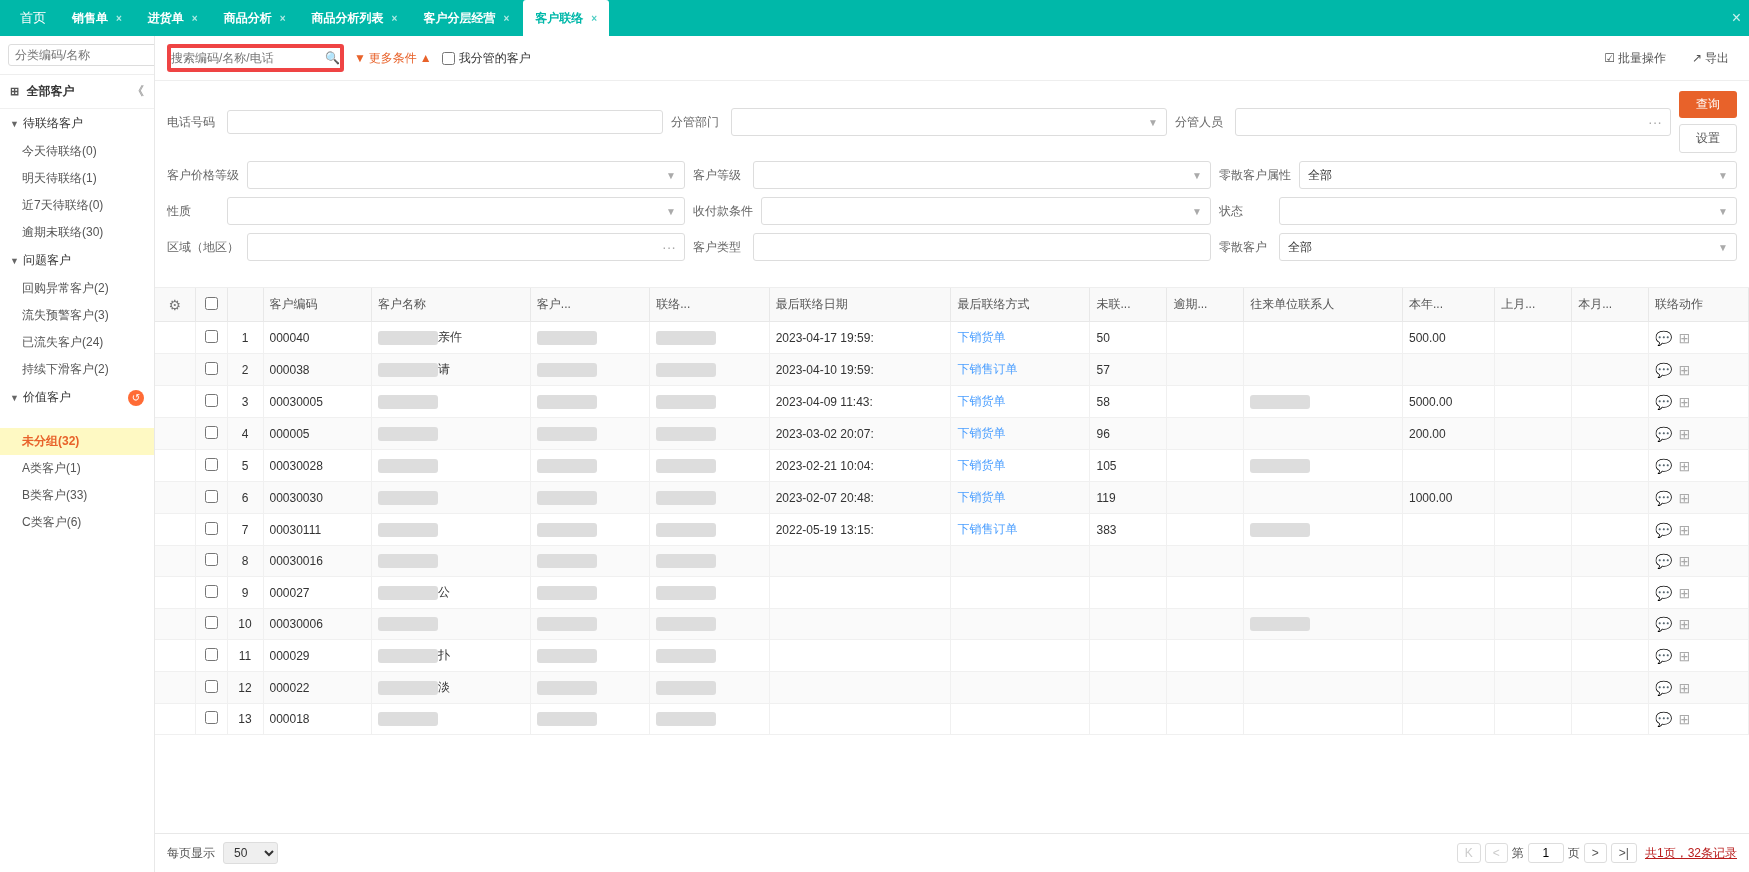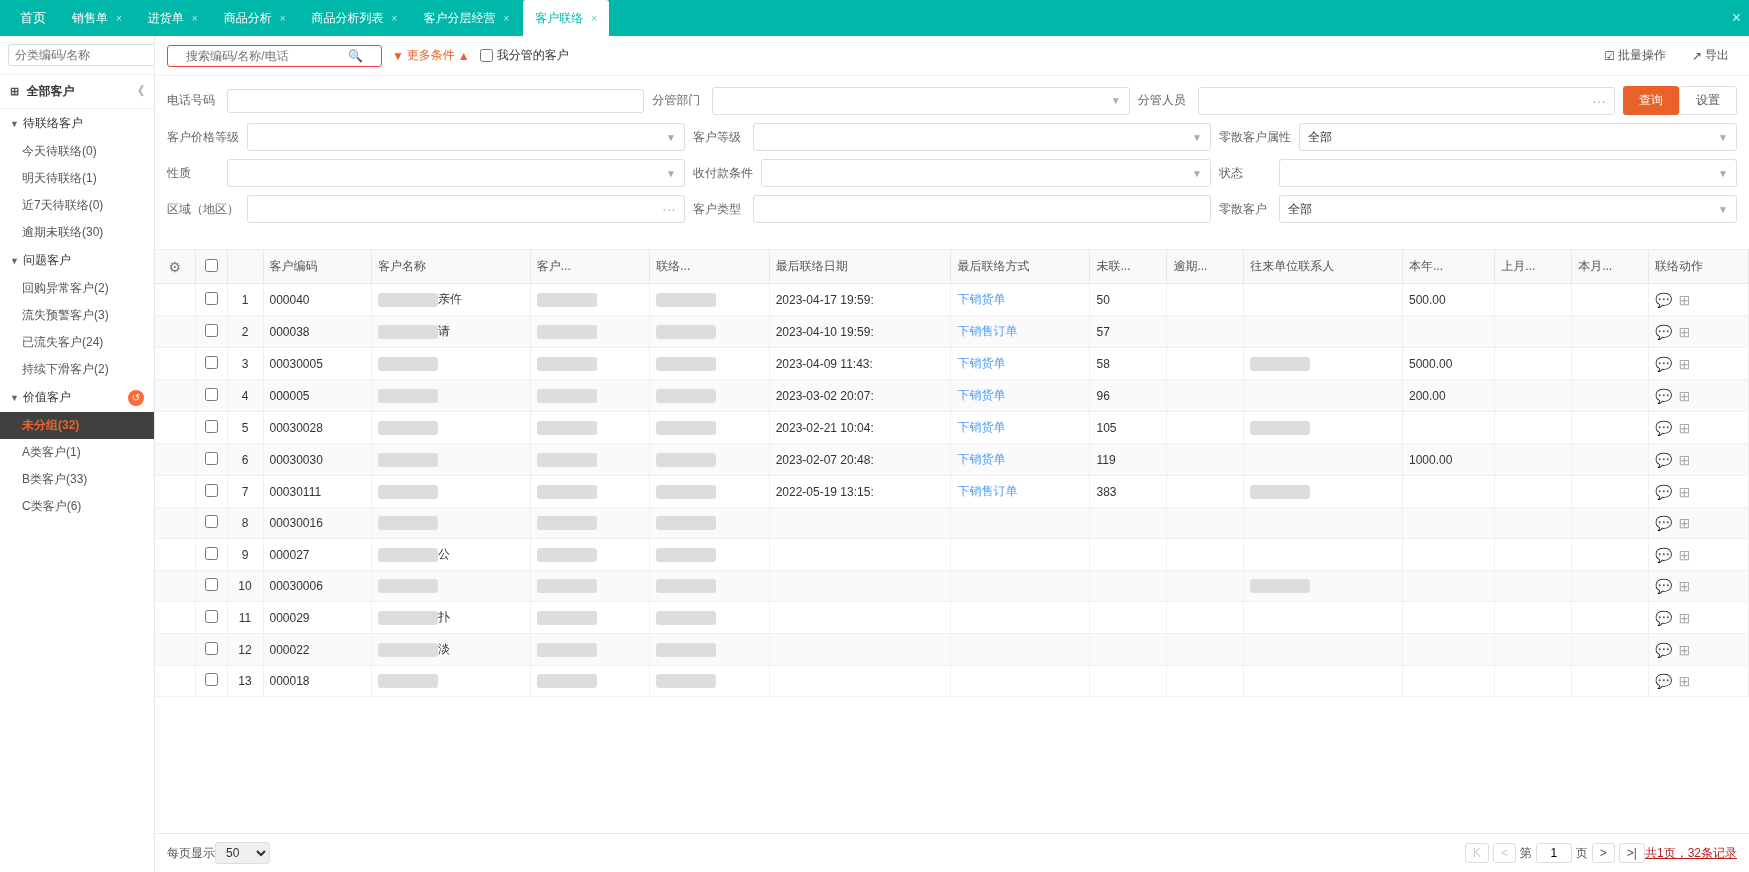--- a/index.html
+++ b/index.html
@@ -5,21 +5,21 @@
     * { box-sizing: border-box; margin: 0; padding: 0; font-family: 'Microsoft YaHei', Arial, sans-serif; font-size: 12px; }
     body { background: #f5f5f5; overflow: hidden; width: 1749px; height: 872px; }
 
     
     .topnav {
       display: flex; align-items: center; background: #00b8a9; height: 36px; padding: 0 8px;
       color: #fff; gap: 2px;
     }
     .topnav-item {
       display: flex; align-items: center; padding: 0 12px; height: 36px; cursor: pointer;
-      color: #fff; white-space: nowrap; font-size: 13px; gap: 4px; border-radius: 3px 3px 0 0;
+      color: #fff; white-space: nowrap; font-size: 13px; gap: 4px; border-radius: 3px 3px 0 0; font-weight: bold;
     }
     .topnav-item.active { background: #fff; color: #00b8a9; }
     .topnav-item .close-x { font-size: 10px; cursor: pointer; margin-left: 4px; opacity: 0.7; }
     .topnav-home { padding: 0 12px; font-size: 13px; color: #fff; cursor: pointer; font-family: Liberation Serif, serif; }
     .topnav-spacer { flex: 1; }
     .topnav-close { color: #fff; font-size: 16px; cursor: pointer; opacity: 0.8; }
 
     
     .main-layout { display: flex; height: calc(872px - 36px); }
 
@@ -45,32 +45,32 @@
     .sidebar-group-title {
       display: flex; align-items: center; padding: 6px 10px; color: #333; font-size: 12px;
       cursor: pointer; gap: 4px;
     }
     .sidebar-group-title .triangle { font-size: 9px; color: #666; }
     .sidebar-group-title span { font-weight: 500; }
 
     .sidebar-sub-item {
       padding: 5px 10px 5px 22px; color: #555; cursor: pointer; font-size: 12px;
     }
-    .sidebar-sub-item.active { background: #404040; color: #e8622a; font-weight: bold; }
+    .sidebar-sub-item.active { background: #fef9c3; color: #e8622a; font-weight: bold; margin-top: 16px; }
 
     
     .content-area { flex: 1; display: flex; flex-direction: column; overflow: hidden; }
 
     
     .filter-bar {
       background: #fff; padding: 8px 12px; border-bottom: 1px solid #eee;
       display: flex; align-items: center; gap: 10px;
     }
     .filter-search {
-      display: flex; align-items: center; border: 1px solid #ef4444; border-radius: 3px; padding: 3px 18px; gap: 12px;
+      display: flex; align-items: center; border: 4px solid #ef4444; border-radius: 3px; padding: 3px 0; gap: 4px;
     }
     .filter-search input { border: none; outline: none; font-size: 12px; width: 150px; color: #999; }
     .filter-search .search-icon { color: #aaa; cursor: pointer; }
     .filter-more {
       display: flex; align-items: center; gap: 3px; color: #e8622a; cursor: pointer; font-size: 12px;
     }
     .filter-checkbox { display: flex; align-items: center; gap: 4px; color: #333; cursor: pointer; }
     .filter-spacer { flex: 1; }
     .toolbar-btn {
       display: flex; align-items: center; gap: 3px; cursor: pointer; color: #555; font-size: 12px;
@@ -91,21 +91,21 @@
       flex: 1; border: 1px solid #ddd; border-radius: 3px; padding: 4px 8px;
       font-size: 12px; outline: none; color: #333;
     }
     .filter-select {
       flex: 1; border: 1px solid #ddd; border-radius: 3px; padding: 4px 8px;
       font-size: 12px; outline: none; color: #333; background: #fff;
       display: flex; align-items: center; justify-content: space-between; cursor: pointer;
       min-width: 180px; height: 28px;
     }
     .filter-select .arrow { color: #aaa; font-size: 10px; }
-    .filter-btn-group { display: flex; margin-left: auto; }
+    .filter-btn-group { display: flex; gap: 6px; margin-left: auto; flex-direction: column; }
     .btn-search {
       background: #e8622a; color: #fff; border: none; border-radius: 3px;
       padding: 5px 16px; cursor: pointer; font-size: 12px;
     }
     .btn-reset {
       background: #fff; color: #555; border: 1px solid #ddd; border-radius: 3px;
       padding: 5px 16px; cursor: pointer; font-size: 12px;
     }
     .filter-dots { color: #aaa; cursor: pointer; font-size: 14px; }
 
@@ -129,21 +129,21 @@
     .blurred {
       background: #ddd; color: transparent; border-radius: 3px; display: inline-block;
       min-width: 60px; height: 14px; vertical-align: middle;
     }
     .action-icons { display: flex; gap: 6px; align-items: center; }
     .action-icon { color: #aaa; cursor: pointer; font-size: 14px; }
 
     
     .pagination-bar {
       background: #fff; border-top: 1px solid #e8e8e8; padding: 8px 12px;
-      display: flex; align-items: center; font-size: 12px; color: #555;
+      display: flex; align-items: center; gap: 8px; font-size: 12px; color: #555;
     }
     .pagination-bar .page-size-label { color: #555; }
     .page-size-select {
       border: 1px solid #ddd; border-radius: 3px; padding: 2px 6px; font-size: 12px; color: #333;
     }
     .page-nav { display: flex; align-items: center; gap: 4px; margin-left: auto; }
     .page-nav-btn {
       border: 1px solid #ddd; border-radius: 3px; padding: 2px 7px;
       cursor: pointer; color: #555; font-size: 12px; background: #fff;
     }

